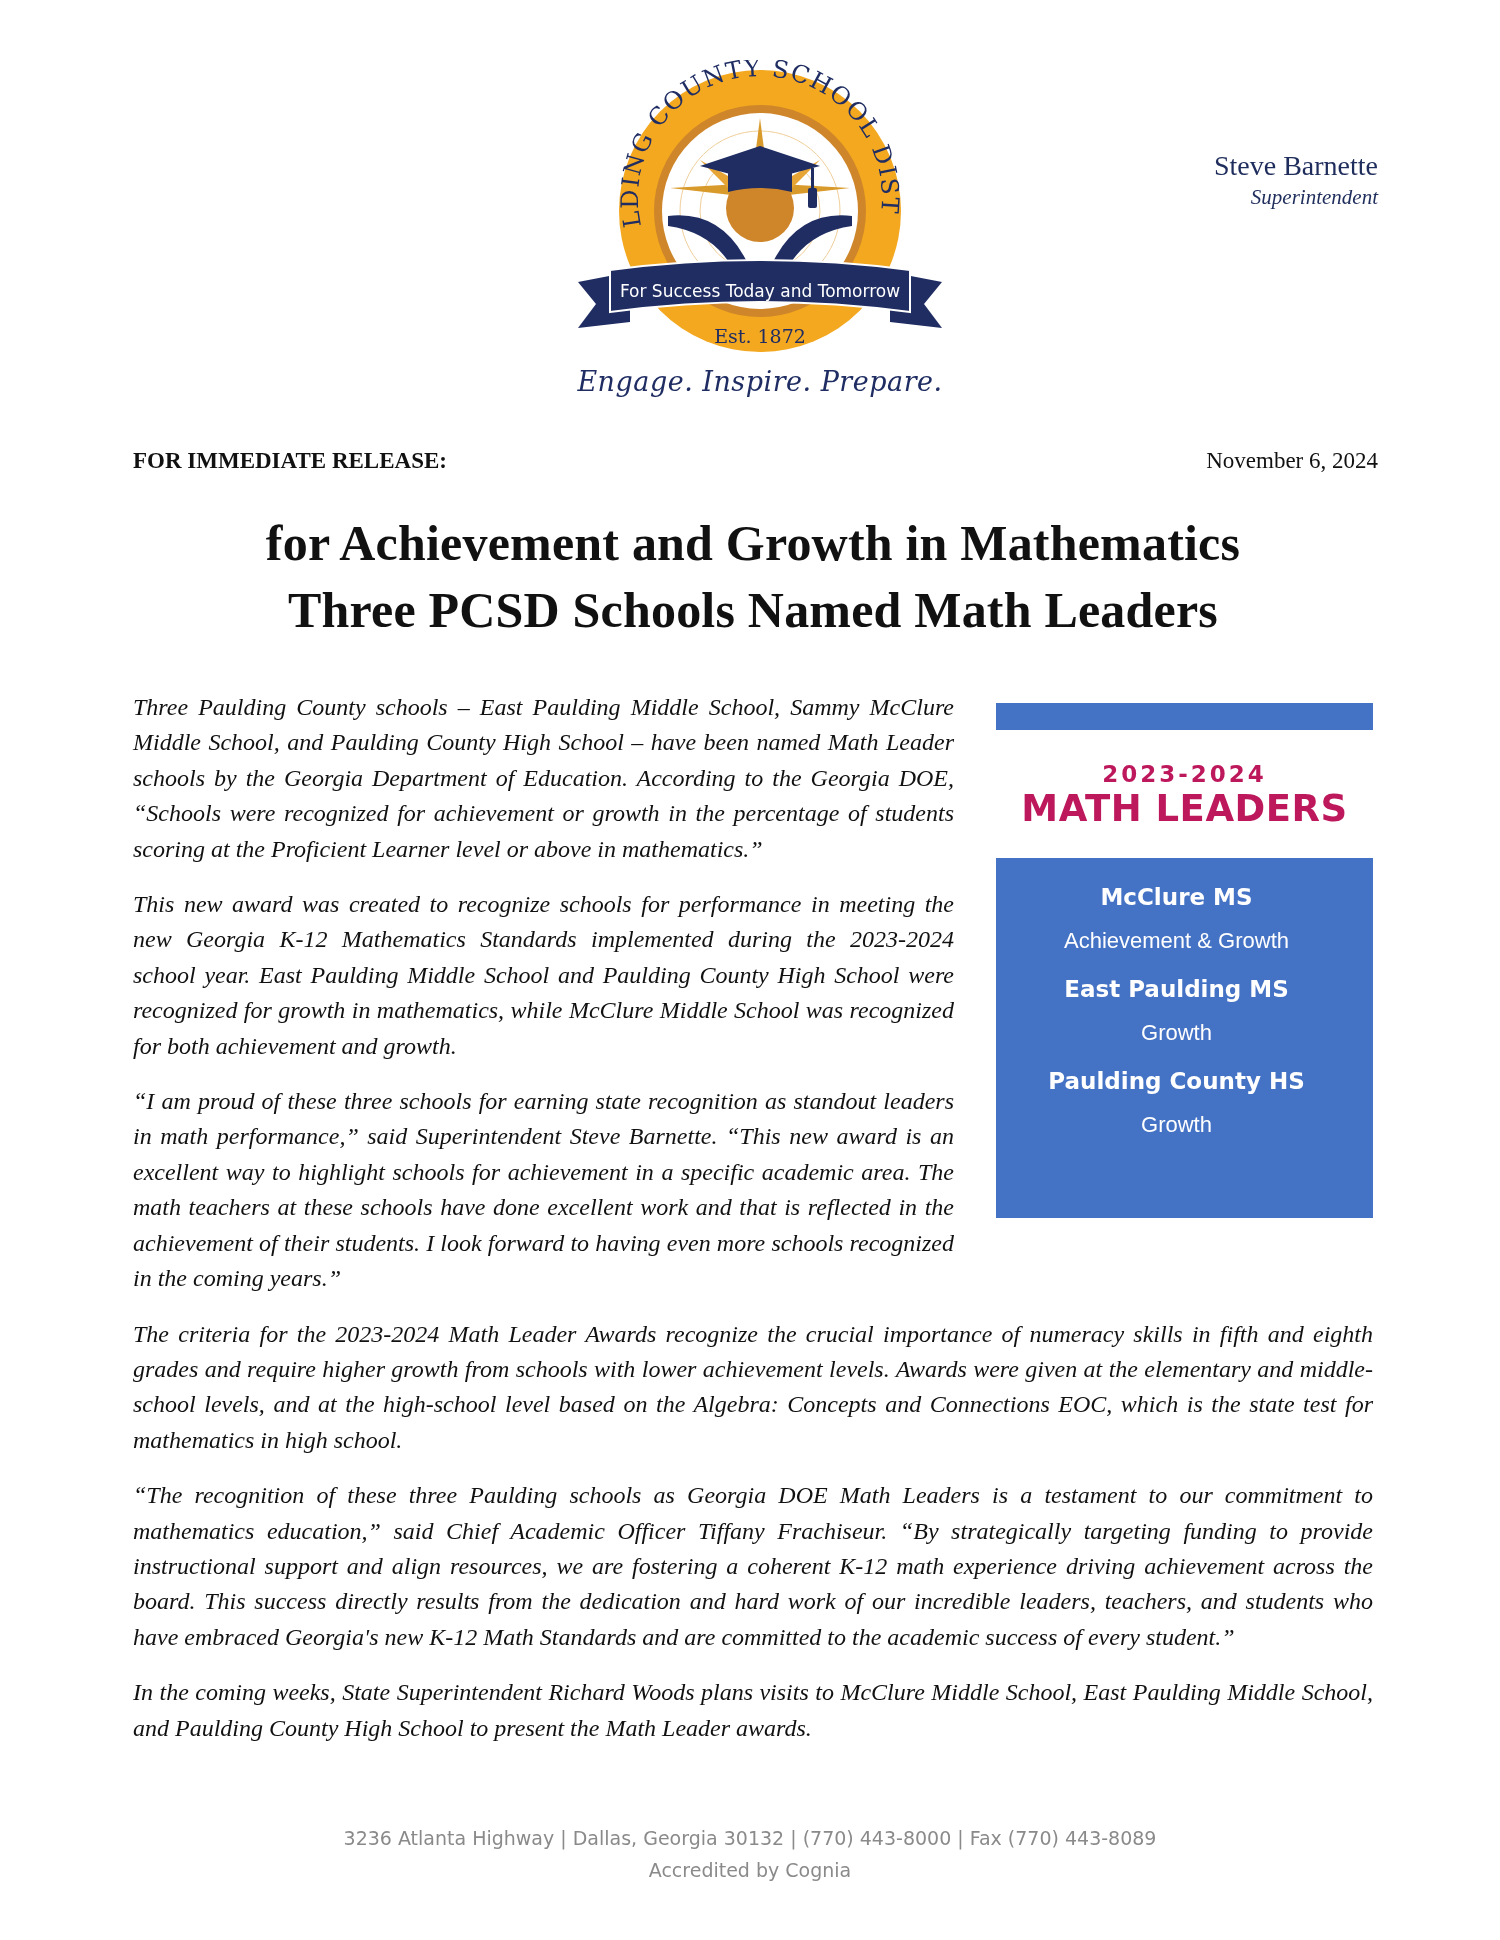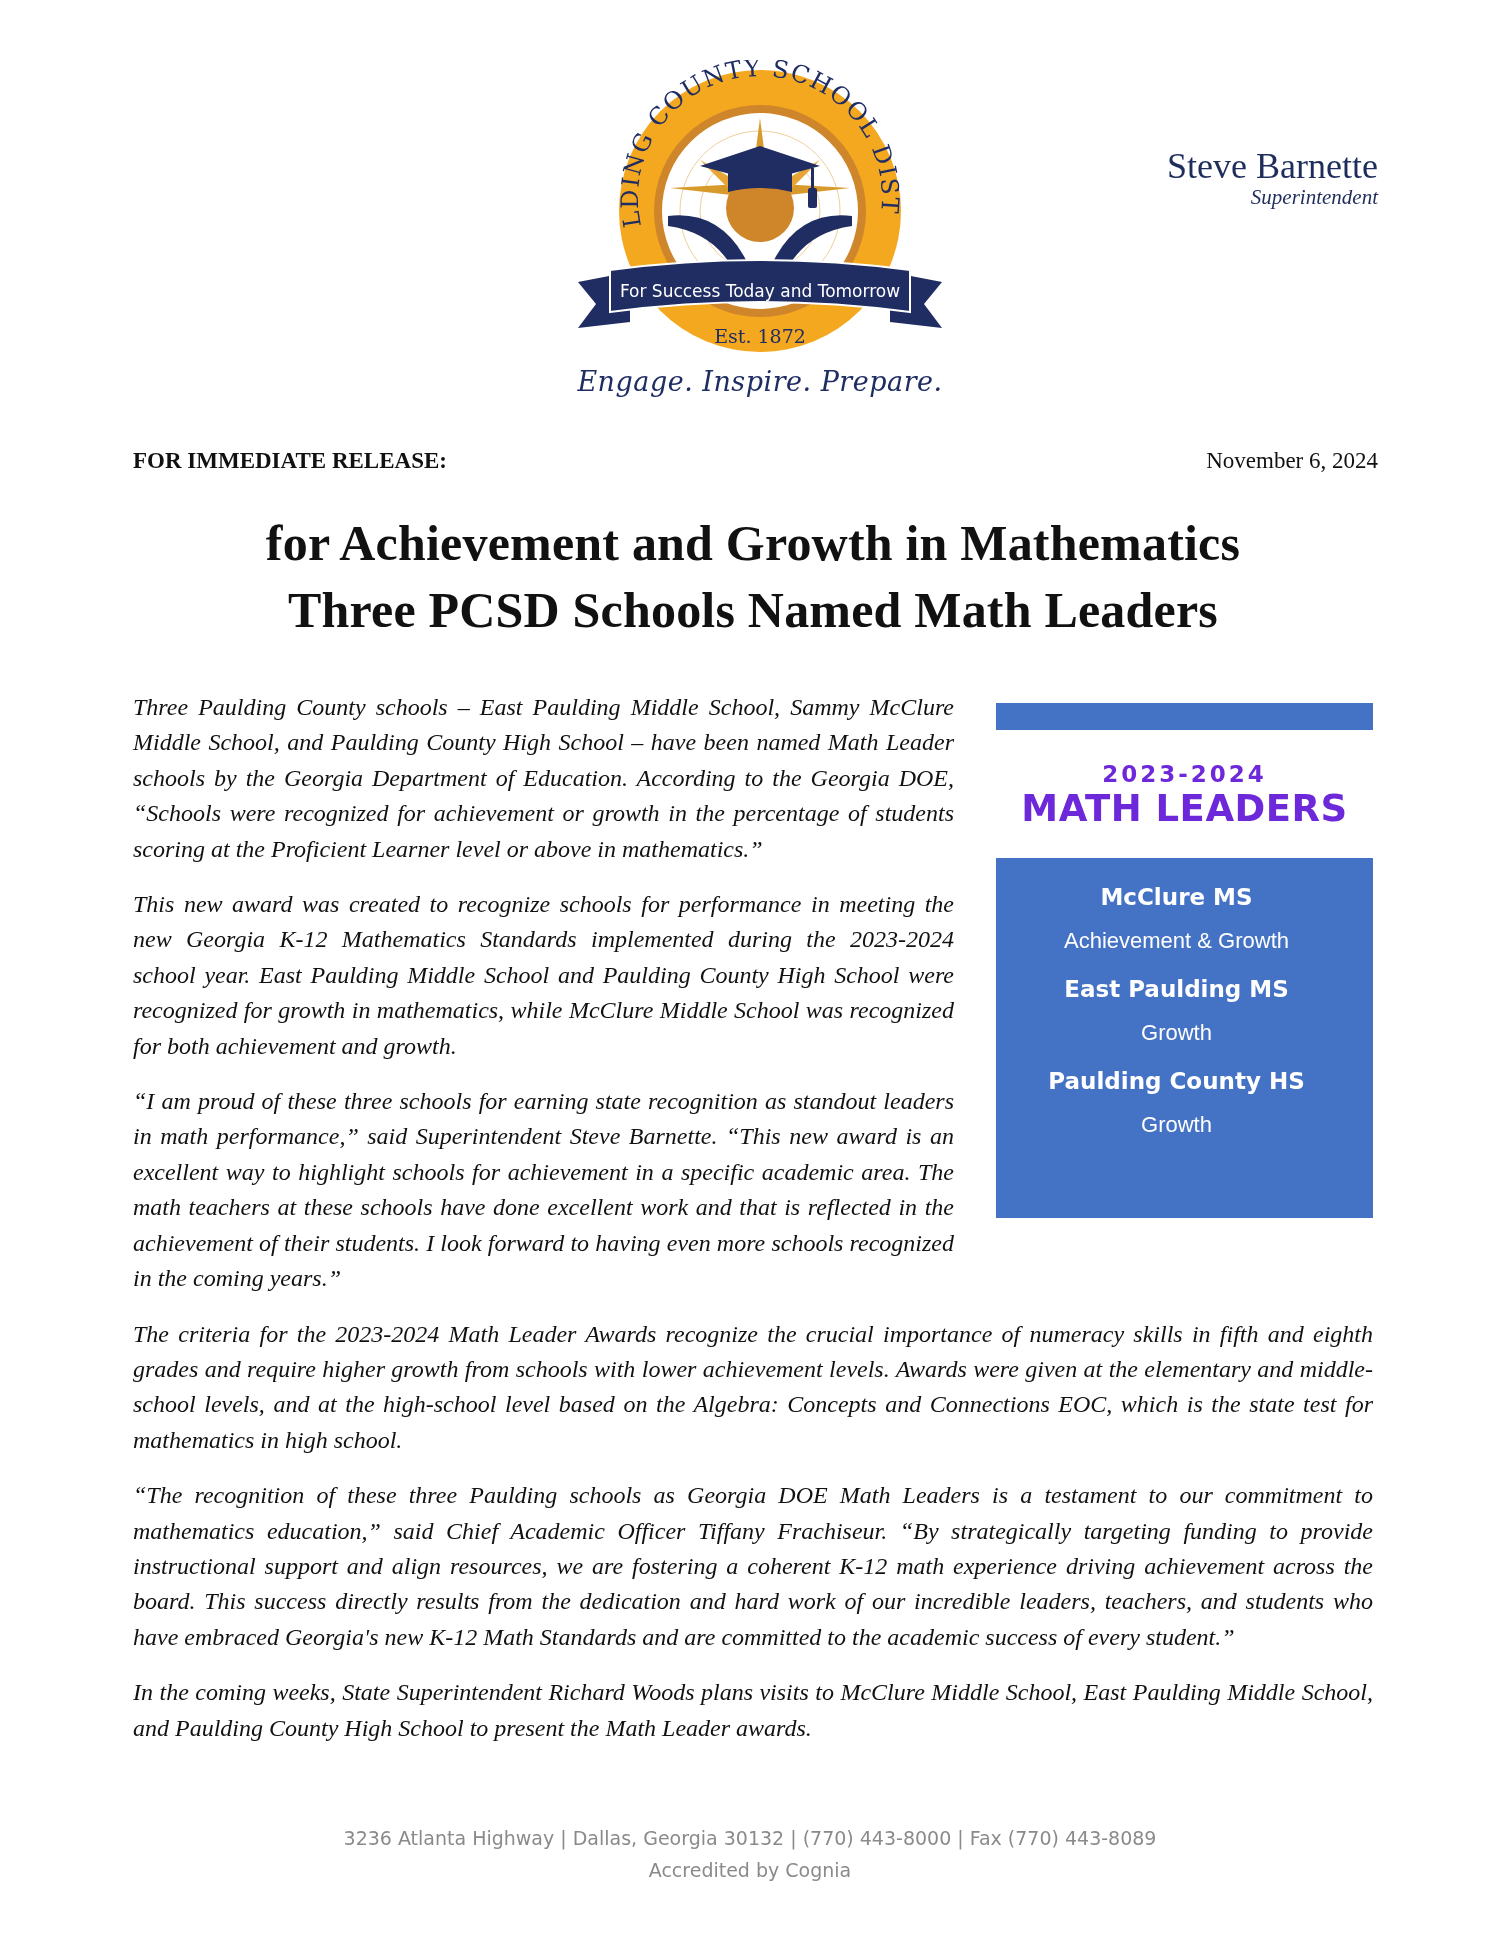--- a/index.html
+++ b/index.html
@@ -4,39 +4,39 @@
 <style>
   html, body { margin: 0; padding: 0; background: #ffffff; }
   body { width: 1500px; height: 1940px; position: relative; overflow: hidden; font-family: "Liberation Serif", serif; color: #111; }
 
   
   .logo { position: absolute; left: 570px; top: 60px; width: 380px; height: 300px; }
   .tagline { position: absolute; left: 560px; top: 366px; width: 400px; text-align: center; font-family: "DejaVu Serif", serif; font-style: italic; font-size: 27px; color: #1f2d63; letter-spacing: 0.5px; }
 
   
   .supt { position: absolute; right: 122px; top: 150px; text-align: right; color: #1f2d5c; }
-  .supt-name { font-size: 36px; line-height: 32px; }
+  .supt-name { font-size: 28px; line-height: 32px; }
   .supt-title { font-size: 21px; font-style: italic; line-height: 26px; margin-top: 2px; text-align: right; }
 
   
   .release { position: absolute; left: 133px; top: 448px; font-weight: bold; font-size: 23px; }
   .date { position: absolute; right: 122px; top: 448px; font-size: 23px; }
 
   
   .headline { position: absolute; left: 133px; width: 1240px; top: 510px; text-align: center; font-weight: bold; font-size: 50px; line-height: 67px; margin: 0; letter-spacing: 0.2px; }
   .headline div { white-space: nowrap; }
 
   
   .body-text { position: absolute; left: 133px; top: 690px; width: 1240px; font-size: 24px; line-height: 35.4px; text-align: justify; }
   .body-text p { margin: 0 0 20px 0; font-style: italic; }
 
   
   .sidebar { float: right; width: 377px; margin: 13px 0 10px 42px; font-family: "DejaVu Sans", sans-serif; }
   .sidebar-bar { height: 27px; background: #4472c4; }
-  .sidebar-head { text-align: center; color: #6d28d9; padding: 30px 0 28px 0; }
+  .sidebar-head { text-align: center; color: #be185d; padding: 30px 0 28px 0; }
   .sidebar-year { font-size: 23px; font-weight: bold; letter-spacing: 3px; line-height: 28px; }
   .sidebar-title { font-size: 37px; font-weight: bold; line-height: 42px; letter-spacing: 0.5px; }
   .sidebar-panel { background: #4472c4; color: #ffffff; text-align: center; padding: 24px 16px 26px 0; height: 310px; box-sizing: content-box; }
   .school { margin-bottom: 18px; }
   .school-name { font-weight: bold; font-size: 23px; line-height: 30px; }
   .school-award { font-size: 22px; line-height: 30px; margin-top: 14px; font-family: "Liberation Sans", sans-serif; font-weight: normal; }
 
   
   .footer { position: absolute; left: 0; width: 1500px; top: 1822px; text-align: center; color: #8a8a8a; font-family: "DejaVu Sans", sans-serif; font-size: 19px; line-height: 32px; }
 </style>

